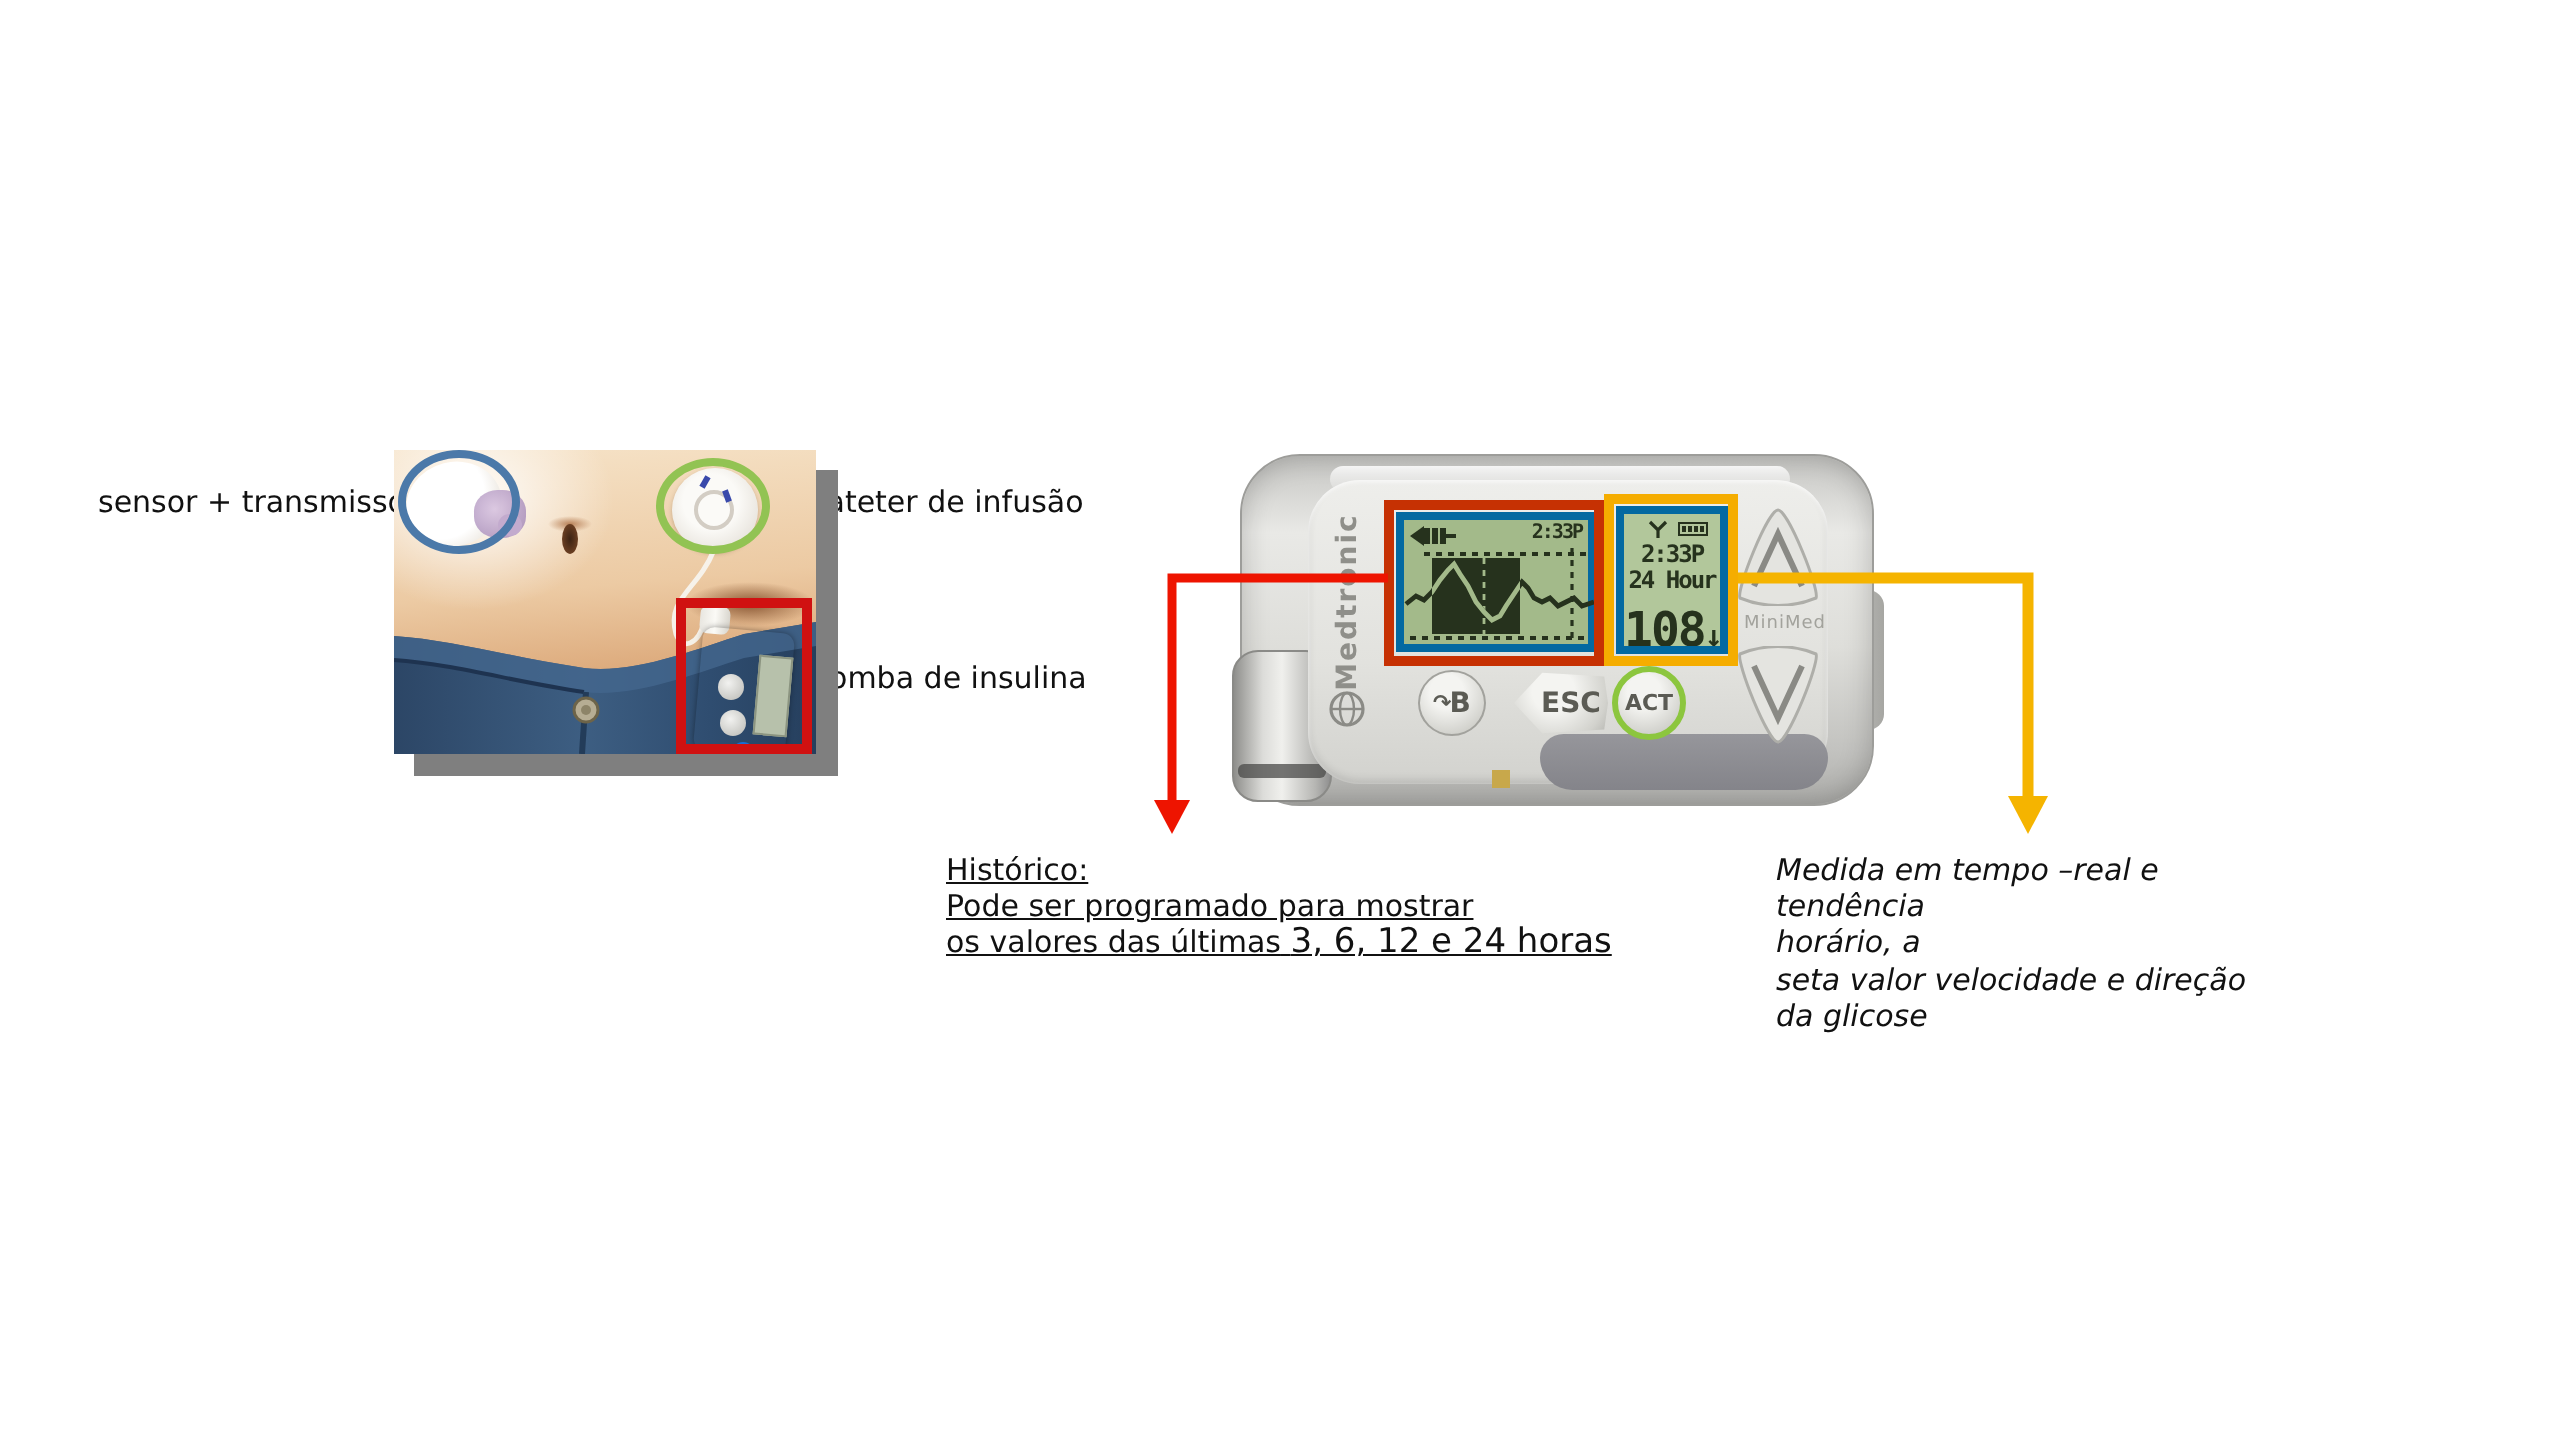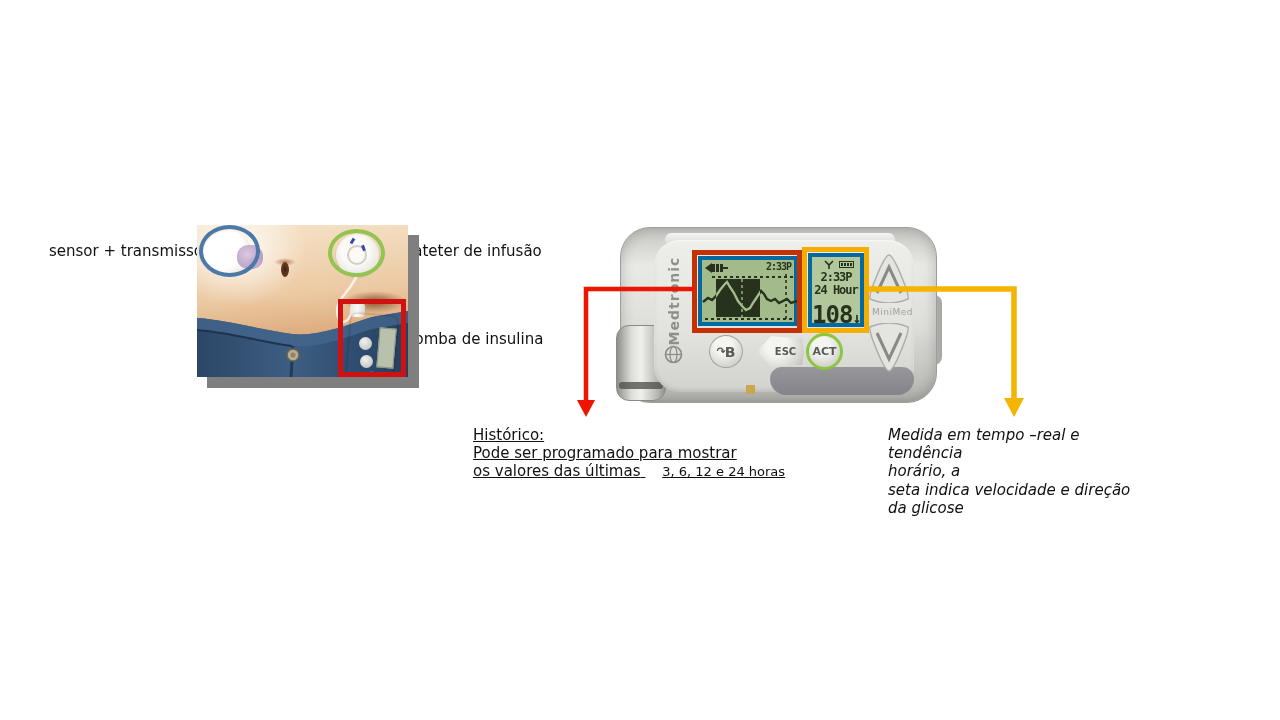--- a/index.html
+++ b/index.html
@@ -109,30 +109,30 @@
   .box-red { left:72px; top:23px; width:110px; height:83px; border:5px solid #c63103; }
   .box-orange { left:182px; top:20px; width:67px; height:86px; border:5px solid #f5ad00; }
 
   .btn { background:radial-gradient(circle at 42% 32%,#f4f4f1 30%,#d2d2cd 75%,#b3b3ae 100%);
     border:1px solid #a2a29d; color:#5b5b54; font-weight:bold;
     display:flex; align-items:center; justify-content:center; }
   .btn-b { left:89px; top:108px; width:34px; height:33px; border-radius:50%; font-size:14px; }
   .btn-b .curl { font-size:11px; margin-right:-1px; }
   .btn-esc { left:137px; top:108px; width:47px; height:33px;
     clip-path:polygon(0 50%,30% 4%,96% 10%,100% 50%,96% 90%,30% 96%);
-    border:none; font-size:10px; padding-left:10px; }
+    border:none; font-size:14px; padding-left:10px; }
   .btn-act { left:186px; top:106px; width:37px; height:37px; border-radius:50%;
     border:3px solid #8cc63e; font-size:11px; }
   .arrow-btn { width:52px; height:50px; }
   .btn-up { left:243px; top:26px; }
   .btn-down { left:243px; top:96px; }
 
   
   .callout { font-size:15px; color:#111; line-height:18.2px; }
-  .callout .small { font-size:13px;margin-left:17px; }
+  .callout .small { font-size:17px; }
   .history-block { left:473px; top:426px;text-decoration:underline; }
   .realtime-block { left:888px; top:426px;font-style:italic; }
 
   .overlay-svg { left:0; top:0; width:1280px; height:720px; pointer-events:none; }
 </style>
 </head>
 <body>
 
 <div class="slide">
 
@@ -289,17 +289,17 @@
     <div>
       <span>os valores das últimas</span>
       <span class="small">3, 6, 12 e 24 horas</span>
     </div>
   </div>
 
   <div class="abs callout realtime-block">
     <div>Medida em tempo –real e</div>
     <div>tendência</div>
     <div>horário, a</div>
-    <div>seta indica velocidade e direção</div>
+    <div>seta valor velocidade e direção</div>
     <div>da glicose</div>
   </div>
 
 </div>
 
 </body></html>

